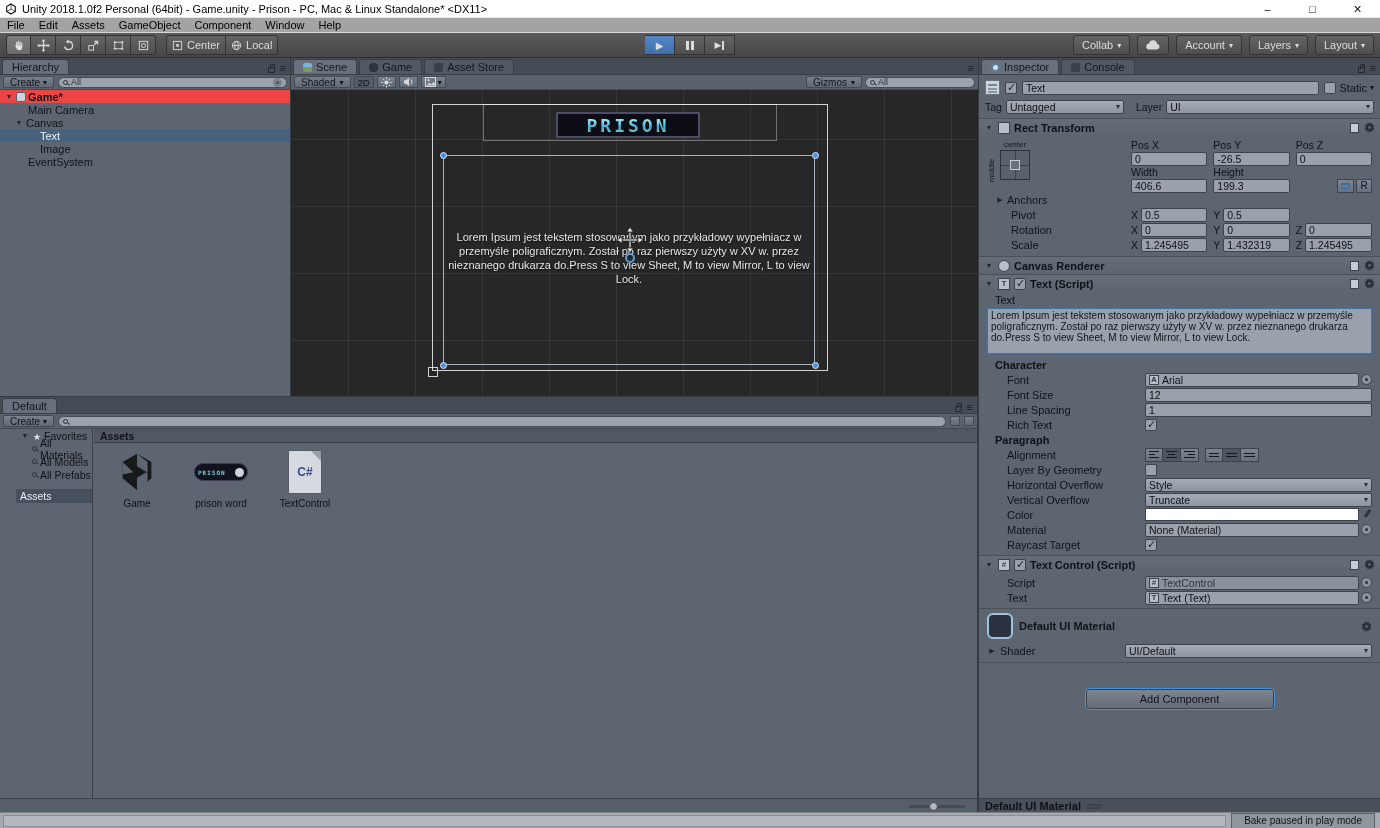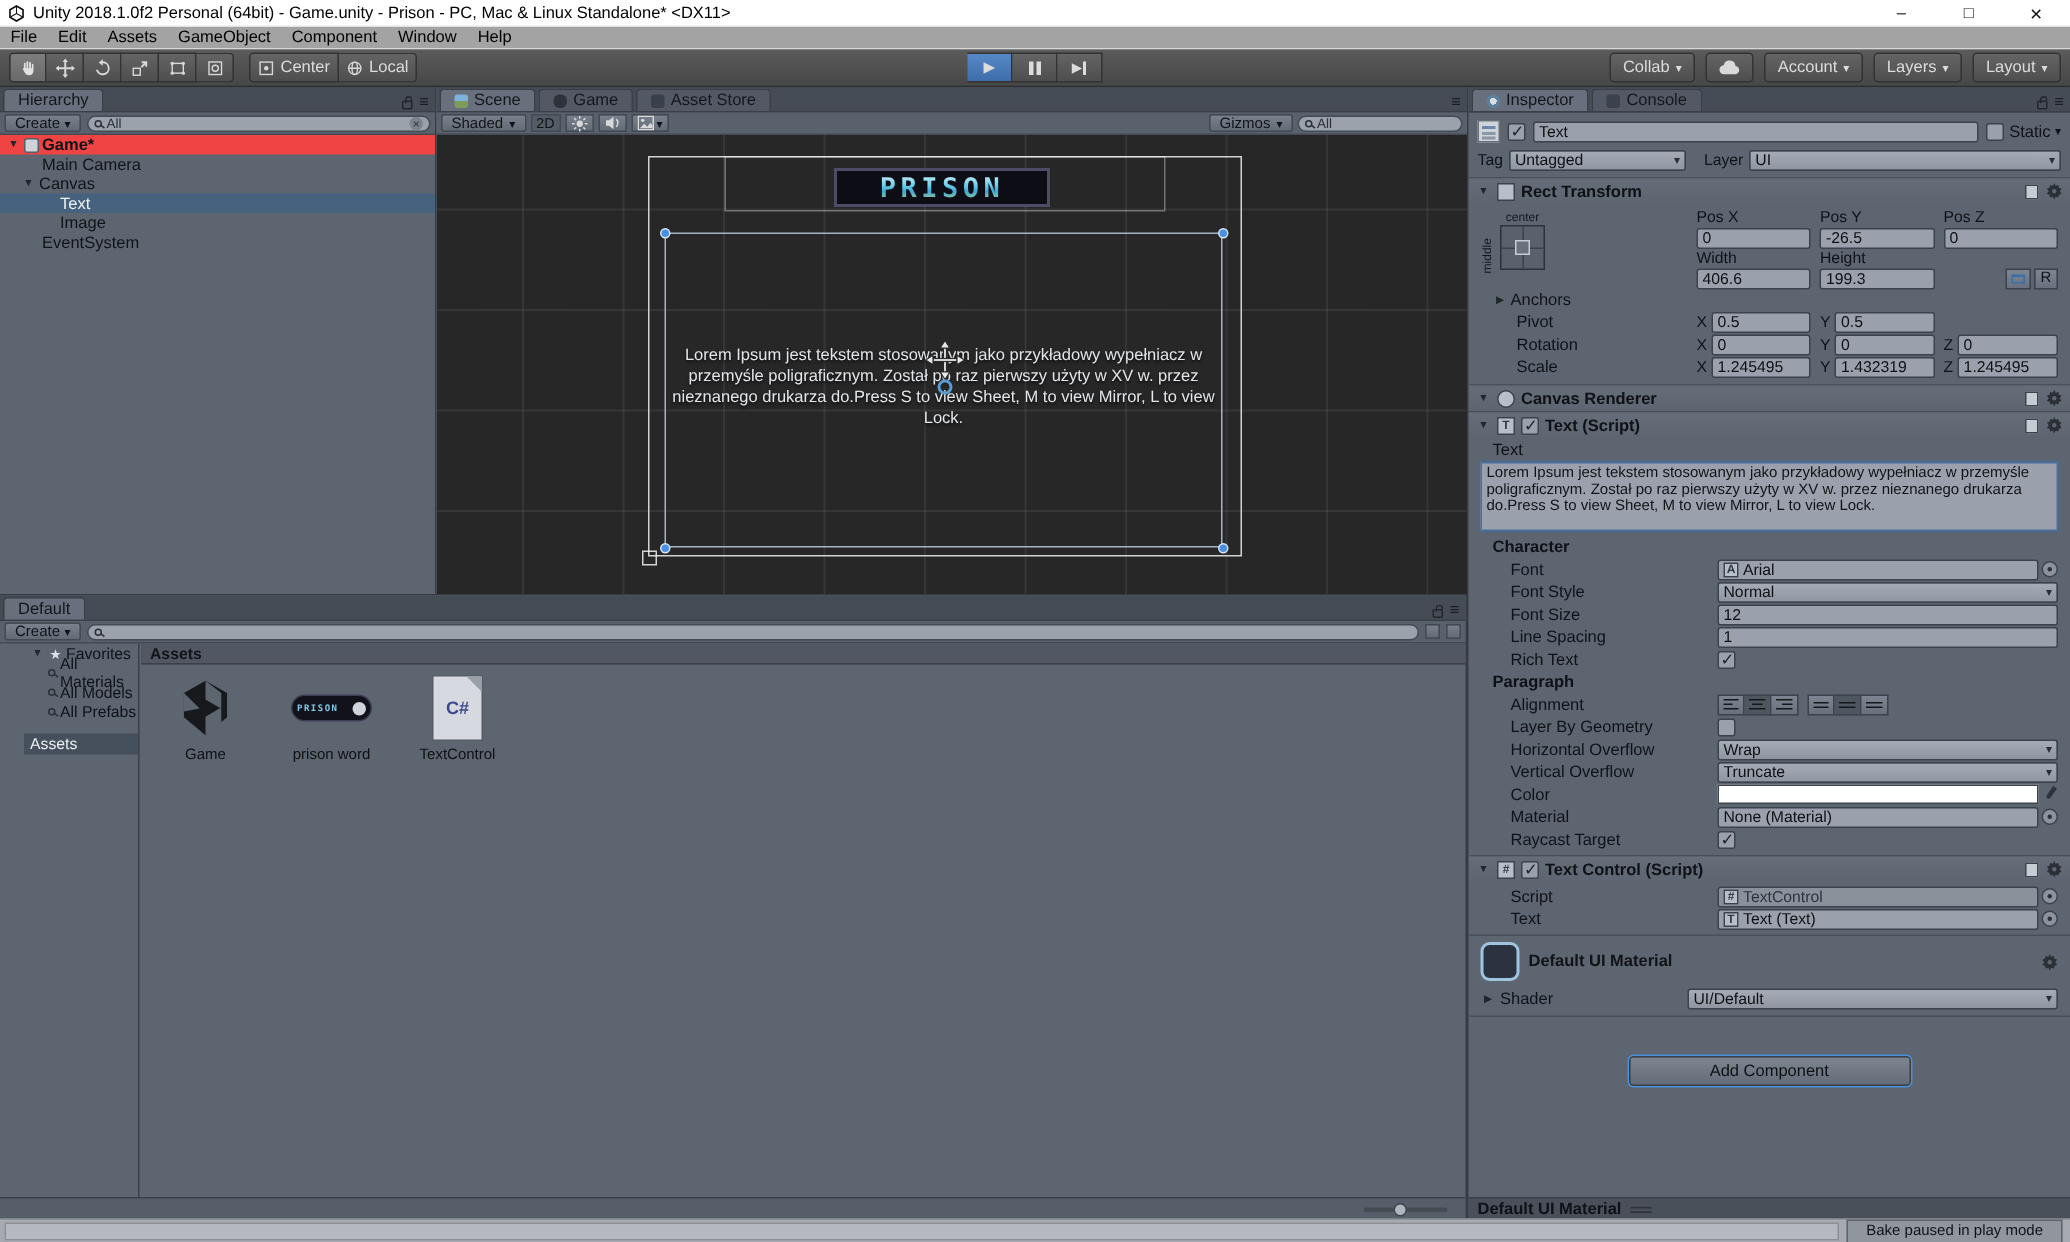--- a/index.html
+++ b/index.html
@@ -708,27 +708,20 @@
           <span class="rowlabel" data-name="font-label">Font</span>
           <div class="fieldwrap">
             <div class="ifield" data-name="font-object-field">
               <span class="miniA" data-name="font-asset-icon">A</span>
               <span data-name="font-value">Arial</span>
             </div>
             <span class="picker" data-name="object-picker-icon"></span>
           </div>
         </div>
       <div class="irow">
-          <span class="rowlabel" data-name="font-style-label">Font Style</span>
-          <div class="ifield dd" data-name="font-style-dropdown">
-            <span data-name="font-style-value">Normal</span>
-            <span class="dar" data-name="chevron-down-icon"></span>
-          </div>
-        </div>
-      <div class="irow">
           <span class="rowlabel" data-name="font-size-label">Font Size</span>
           <div class="ifield" data-name="font-size-field">12</div>
         </div>
       <div class="irow">
           <span class="rowlabel" data-name="line-spacing-label">Line Spacing</span>
           <div class="ifield" data-name="line-spacing-field">1</div>
         </div>
       <div class="irow">
           <span class="rowlabel" data-name="rich-text-label">Rich Text</span>
           <span class="cb on" data-name="rich-text-checkbox"></span>
@@ -770,21 +763,21 @@
           </div>
         </div>
       </div>
       <div class="irow">
           <span class="rowlabel" data-name="align-by-geometry-label">Layer By Geometry</span>
           <span class="cb" data-name="align-by-geometry-checkbox"></span>
         </div>
       <div class="irow">
           <span class="rowlabel" data-name="horizontal-overflow-label">Horizontal Overflow</span>
           <div class="ifield dd" data-name="horizontal-overflow-dropdown">
-            <span data-name="horizontal-overflow-value">Wrap</span>
+            <span data-name="horizontal-overflow-value">Style</span>
             <span class="dar" data-name="chevron-down-icon"></span>
           </div>
         </div>
       <div class="irow">
           <span class="rowlabel" data-name="vertical-overflow-label">Vertical Overflow</span>
           <div class="ifield dd" data-name="vertical-overflow-dropdown">
             <span data-name="vertical-overflow-value">Truncate</span>
             <span class="dar" data-name="chevron-down-icon"></span>
           </div>
         </div>

